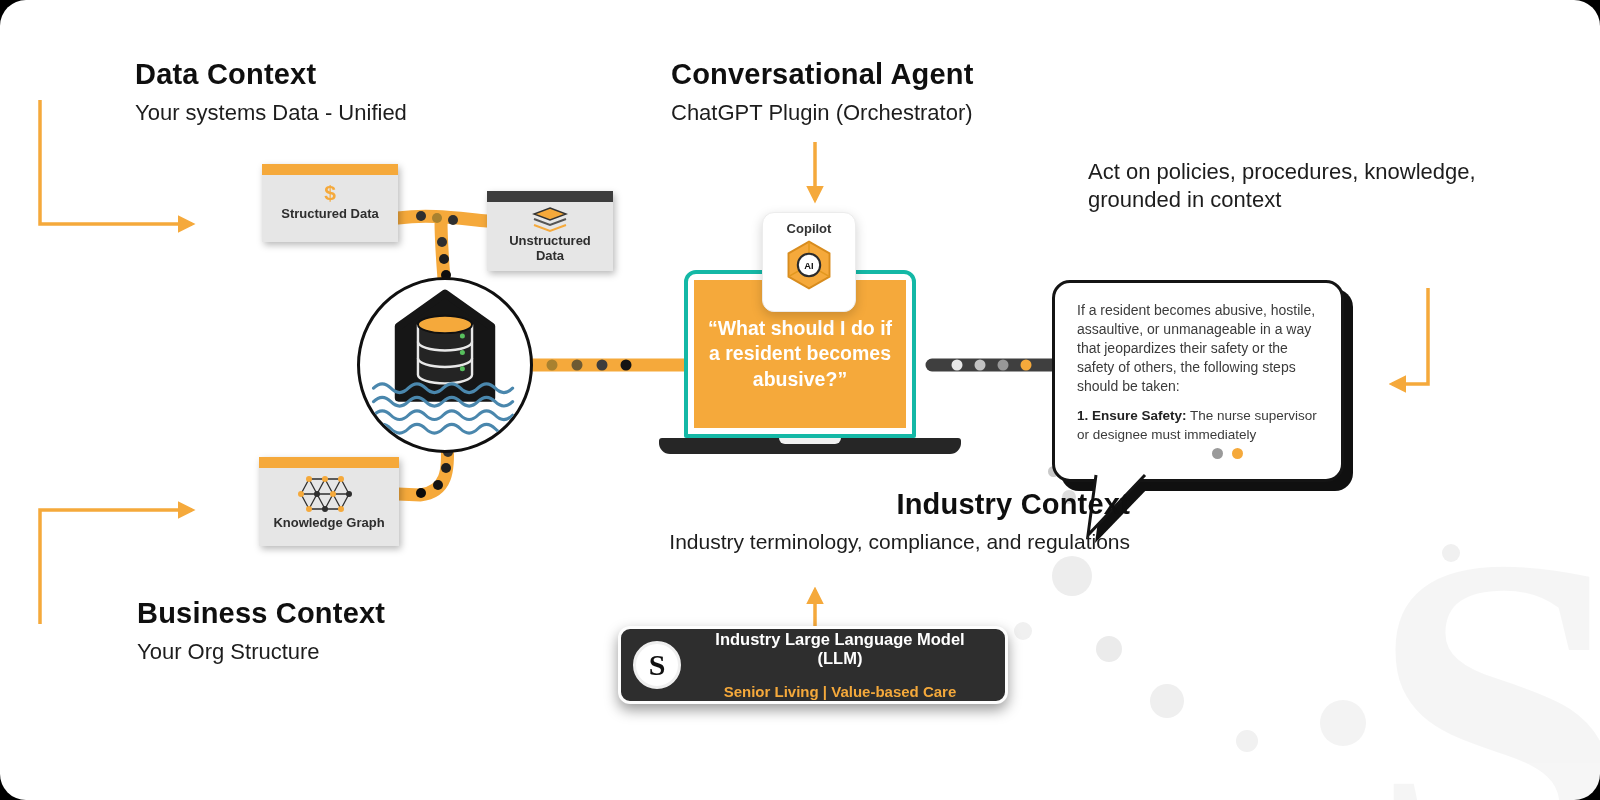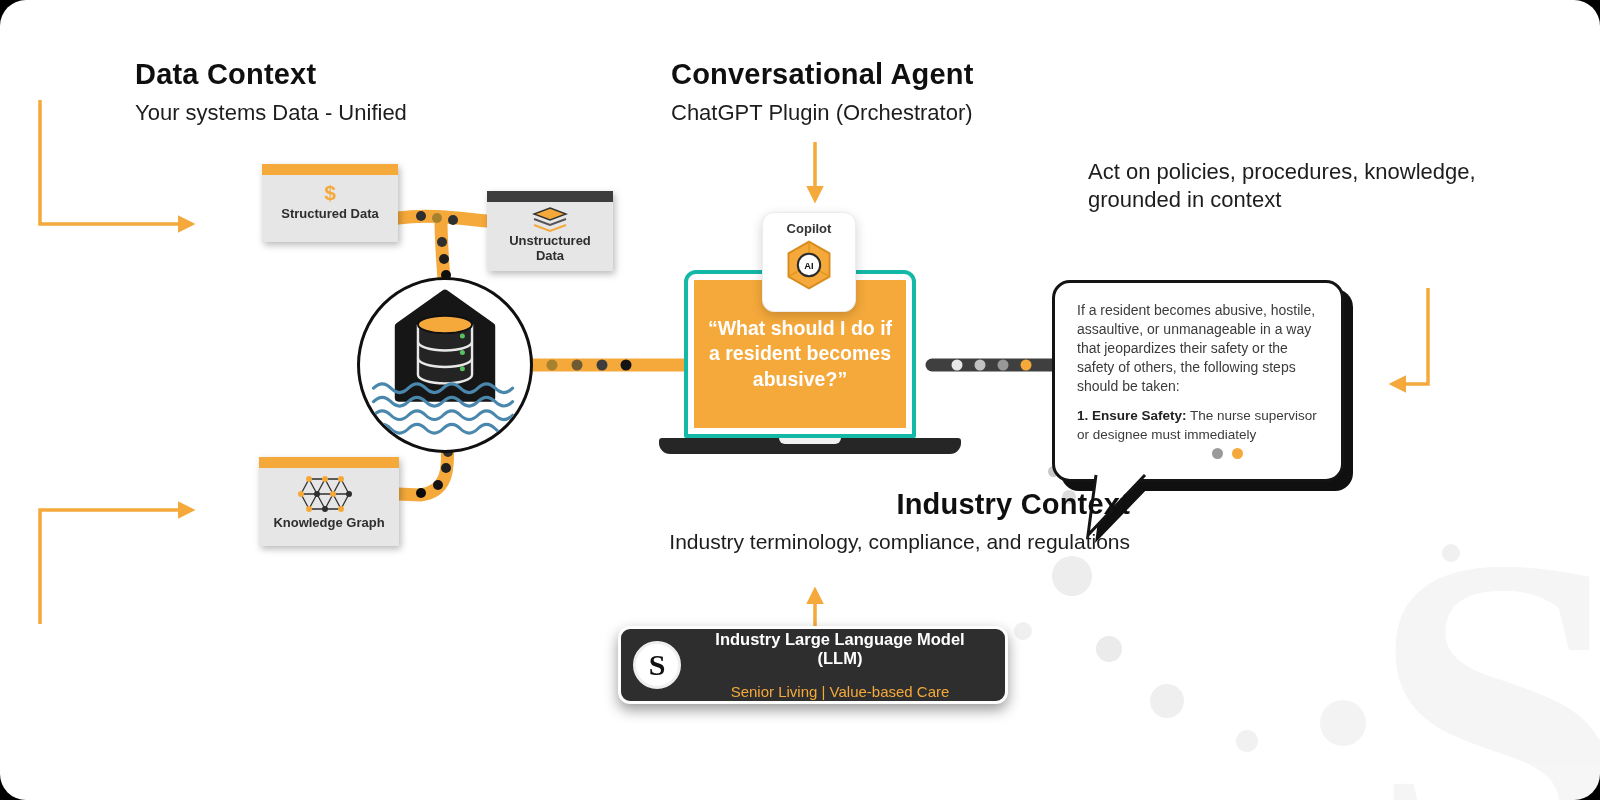--- a/index.html
+++ b/index.html
@@ -64,21 +64,21 @@
   
   .llm-badge{ position:absolute; left:618px; top:626px; width:390px; height:78px;
               background:#2e2e2e; border:3px solid #fdfdfd; border-radius:12px;
               box-shadow:0 6px 14px rgba(0,0,0,0.4); z-index:4;
               display:flex; align-items:center; padding:0 18px 0 12px; gap:12px; }
   .llm-logo{ width:48px; height:48px; border-radius:50%; background:#fff; flex:0 0 48px;
              border:3px solid #efefef; display:flex; align-items:center; justify-content:center;
              font-family:"Liberation Serif", serif; font-weight:700; font-size:30px; color:#111; }
   .llm-text{ flex:1; text-align:center; }
   .llm-title{ color:#fff; font-weight:700; font-size:16.5px; }
-  .llm-sub{ color:#F5A93B; font-weight:400; font-size:15px; margin-top:15px; }
+  .llm-sub{ color:#F5A93B; font-weight:700; font-size:15px; margin-top:15px; }
 
   
   .watermark{ position:absolute; right:-30px; bottom:-155px; font-size:470px; line-height:1;
               font-family:"Liberation Serif", serif; font-weight:700; color:#000;
               opacity:0.035; z-index:0; }
   .deco-dot{ position:absolute; border-radius:50%; z-index:0; }
 </style>
 </head>
 <body>
 
@@ -151,20 +151,24 @@
 
   <div class="heading" style="left:671px; top:58px;">
     <div class="h-title">Conversational Agent</div>
     <div class="h-sub">ChatGPT Plugin (Orchestrator)</div>
   </div>
 
   <div class="heading" style="left:1088px; top:150px; width:430px;">
     <div class="h-sub" style="width:420px;">Act on policies, procedures, knowledge, grounded in context</div>
   </div>
 
+  <div class="heading" style="left:137px; top:597px;">
+    <div class="h-title">Business Context</div>
+    <div class="h-sub">Your Org Structure</div>
+  </div>
 
   <div class="heading center" style="left:475px; top:488px; width:655px;">
     <div class="h-title">Industry Context</div>
     <div class="h-sub" style="font-size:21px;">Industry terminology, compliance, and regulations</div>
   </div>
 
   <div class="data-box" style="left:262px; top:164px; width:136px; height:78px;">
     <div class="box-bar bar-orange"></div>
     <div class="box-icon">
         <span class="dollar">$</span>

